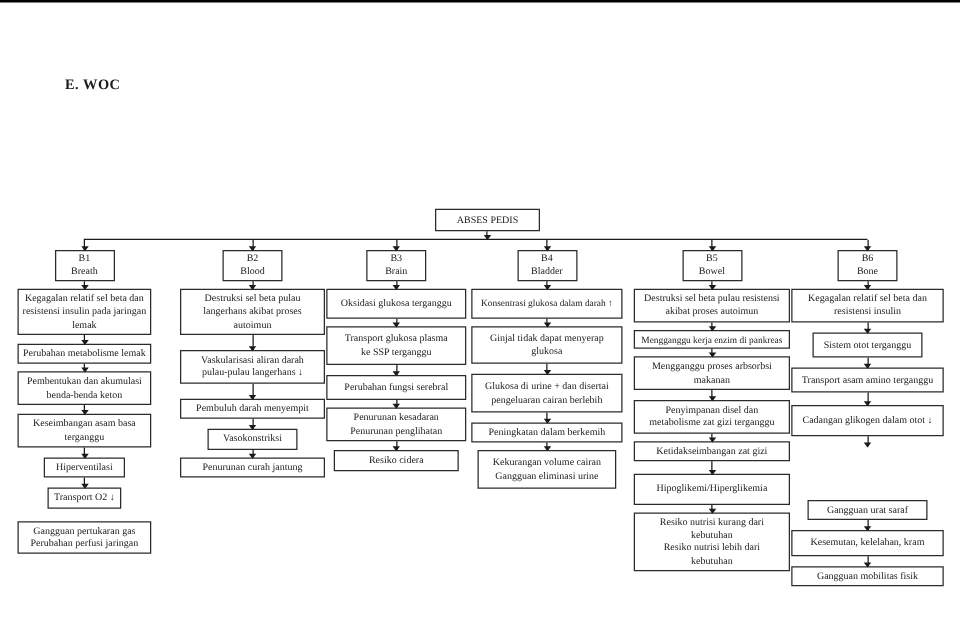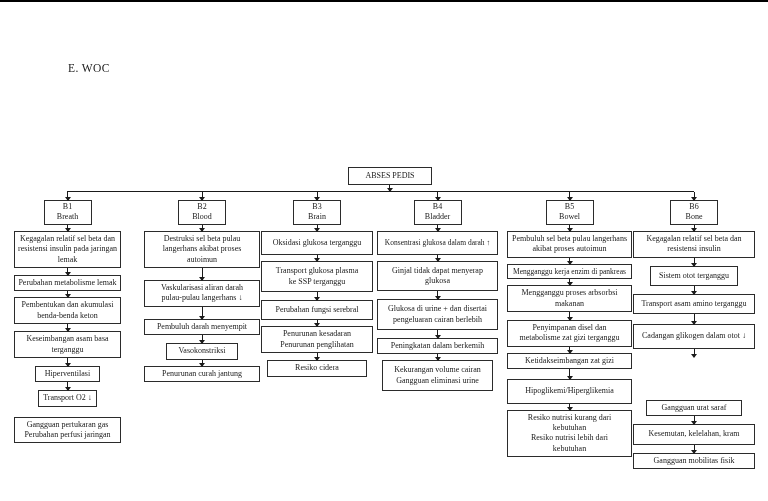--- a/index.html
+++ b/index.html
@@ -1,21 +1,21 @@
 <!DOCTYPE html>
 <html><head>
 <meta charset="utf-8">
 <style>
   html,body{margin:0;padding:0;}
   body{
     width:768px;height:501px;position:relative;background:#ffffff;
     font-family:"Liberation Serif", serif;color:#1a1a1a;overflow:hidden;
   }
   .top-rule{position:absolute;left:0;top:0;width:768px;height:2px;background:#000;}
-  .heading{position:absolute;left:68px;top:62px;font-weight:normal;font-size:11.5px;letter-spacing:0.4px;}
+  .heading{position:absolute;left:52px;top:62px;font-weight:bold;font-size:11.5px;letter-spacing:0.4px;}
   .chart{position:absolute;left:0;top:0;width:768px;height:501px;}
   .box{
     border:1px solid #2b2b2b;background:#fff;box-sizing:border-box;
     padding:2px 2px;font-size:8px;line-height:1.3;text-align:center;
     white-space:pre-line;margin:0 auto;width:100%;
   }
   .root{position:absolute;padding:3px 2px;font-size:8px;}
   .head{width:48px;padding:1px 2px;font-family:Liberation Serif, serif;}
   .tall{padding:6px 2px;}
   .pad4{padding:4px 2px;}
@@ -128,21 +128,21 @@
     <div class="conn h6"></div>
     <div class="box w92 pad4">Kekurangan volume cairan
 Gangguan eliminasi urine</div>
   </div>
 
   <div class="col" style="left:507px;width:125px;">
     <div class="conn h8"></div>
     <div class="box head">B5
 Bowel</div>
     <div class="conn h6"></div>
-    <div class="box">Pembuluh sel beta pulau langerhans
+    <div class="box">Destruksi sel beta pulau resistensi
 akibat proses autoimun</div>
     <div class="conn h6"></div>
     <div class="box fs-s">Mengganggu kerja enzim di pankreas</div>
     <div class="conn h6"></div>
     <div class="box">Mengganggu proses arbsorbsi
 makanan</div>
     <div class="conn h8"></div>
     <div class="box">Penyimpanan disel dan
 metabolisme zat gizi terganggu</div>
     <div class="conn h6"></div>

